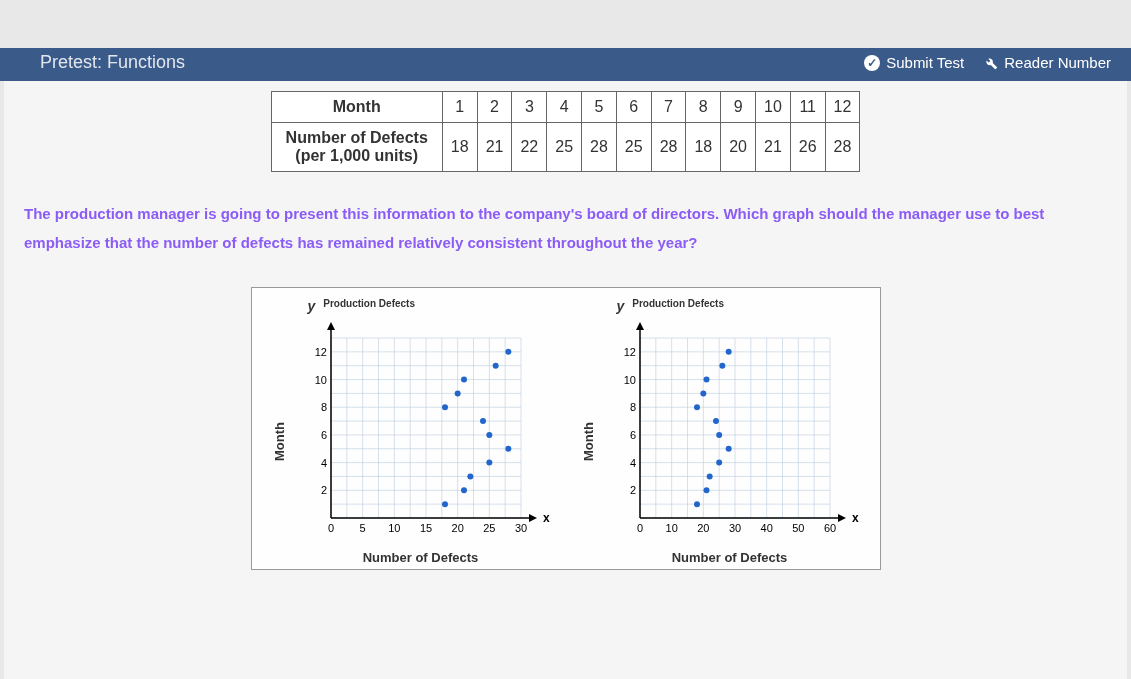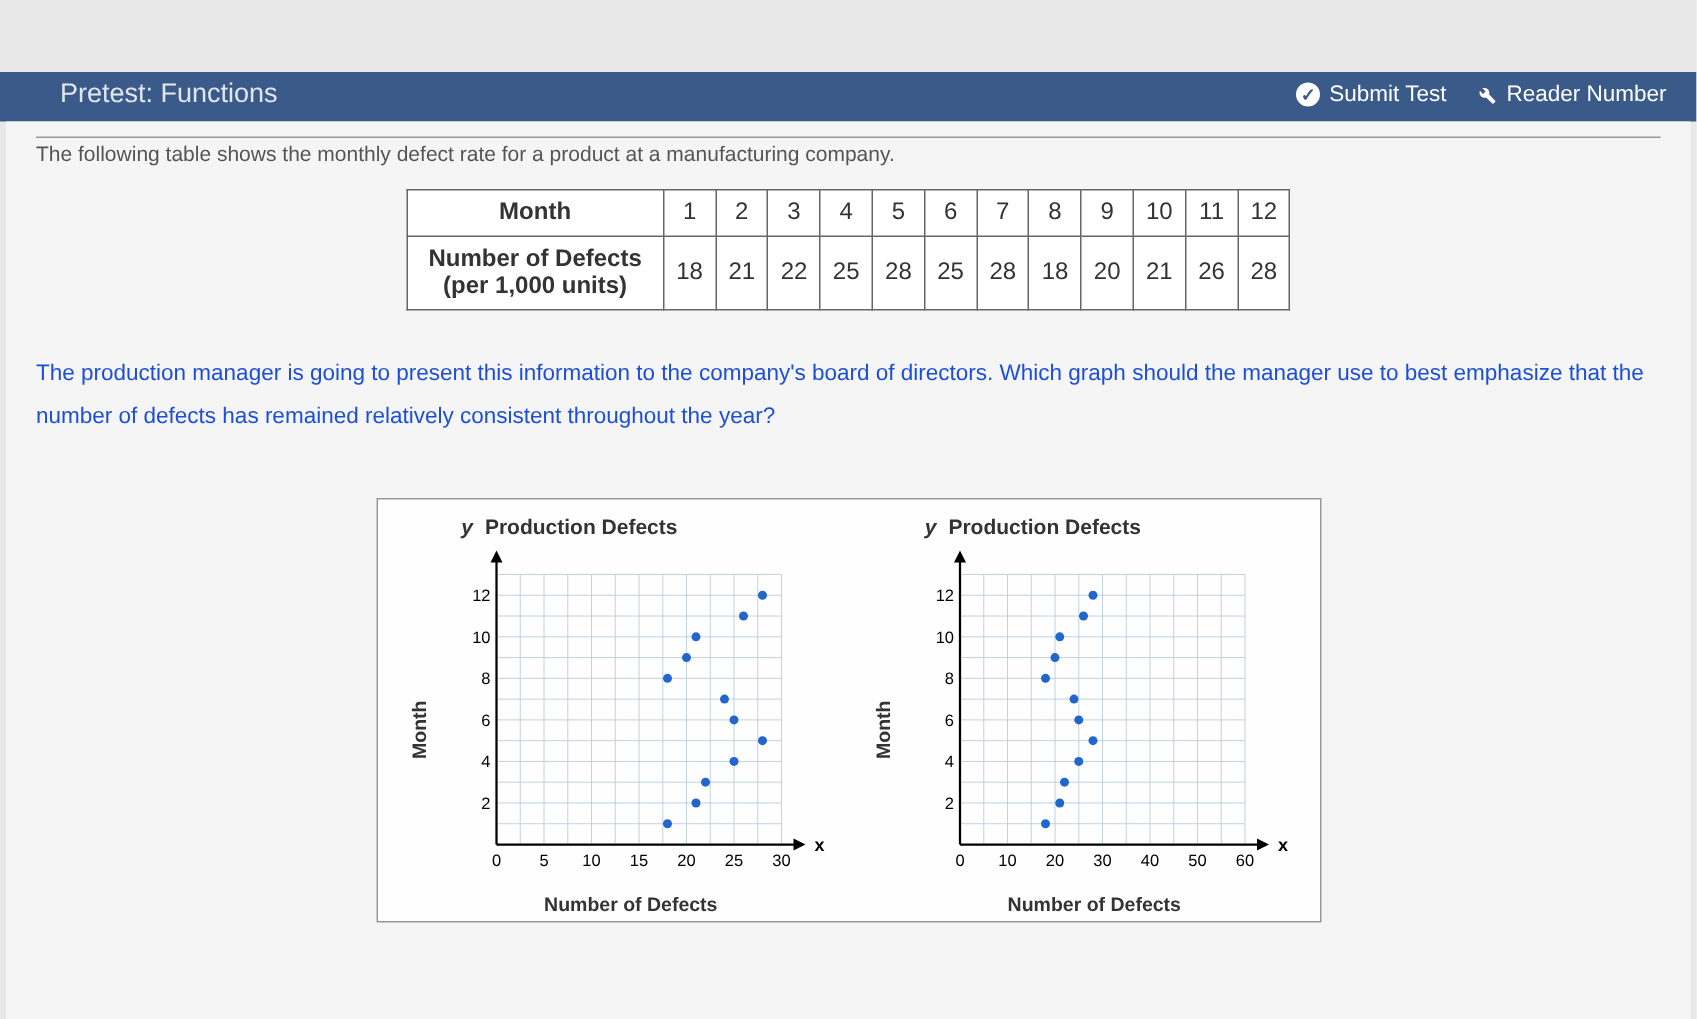--- a/index.html
+++ b/index.html
@@ -65,24 +65,24 @@
     text-align: center;
     font-size: 16px;
   }
   .data-table th {
     font-weight: bold;
     padding-left: 14px;
     padding-right: 14px;
   }
   .instruction2 {
     font-size: 15px;
-    color: #1d4ed8;
+    color: #8b5cf6;
     line-height: 1.9;
-    font-weight: 400;
-    margin-bottom: 40px;
+    font-weight: 700;
+    margin-bottom: 30px;
   }
   .charts {
     display: flex;
     justify-content: center;
     gap: 30px;
     border: 1px solid #999;
     width: fit-content;
     margin: 0 auto;
     padding: 10px 20px 4px 20px;
     background: #fefefe;
@@ -95,21 +95,21 @@
   .chart-title-row {
     display: flex;
     align-items: flex-start;
     gap: 8px;
     margin-bottom: 4px;
     width: 100%;
     padding-left: 36px;
   }
   .chart-title {
     font-weight: bold;
-    font-size: 14px;
+    font-size: 10px;
   }
   .ylab {
     font-weight: bold; font-style: italic; font-size: 14px;
   }
   .chart-body {
     display: flex;
     align-items: center;
   }
   .y-axis-label {
     writing-mode: vertical-rl;
@@ -144,21 +144,20 @@
     <div class="hr-item">
       <svg class="wrench" viewBox="0 0 24 24">
         <path fill="#fff" d="M22 19l-7-7c.7-2 .2-4.3-1.4-5.9-1.7-1.7-4.2-2.1-6.3-1.2l3.6 3.6-2.8 2.8L4.5 7.7c-.9 2.1-.5 4.6 1.2 6.3 1.6 1.6 3.9 2.1 5.9 1.4l7 7c.4.4 1 .4 1.4 0l2-2c.4-.4.4-1 0-1.4z"></path>
       </svg>
       <span>Reader Number</span>
     </div>
   </div>
 </div>
 
 <div class="content">
-  <div class="instruction1">The following table shows the monthly defect rate for a product at a manufacturing company.</div>
 
   <table class="data-table">
     <tbody>
         <tr>
       <th>Month</th>
       <td>1</td>
       <td>2</td>
       <td>3</td>
       <td>4</td>
       <td>5</td>

